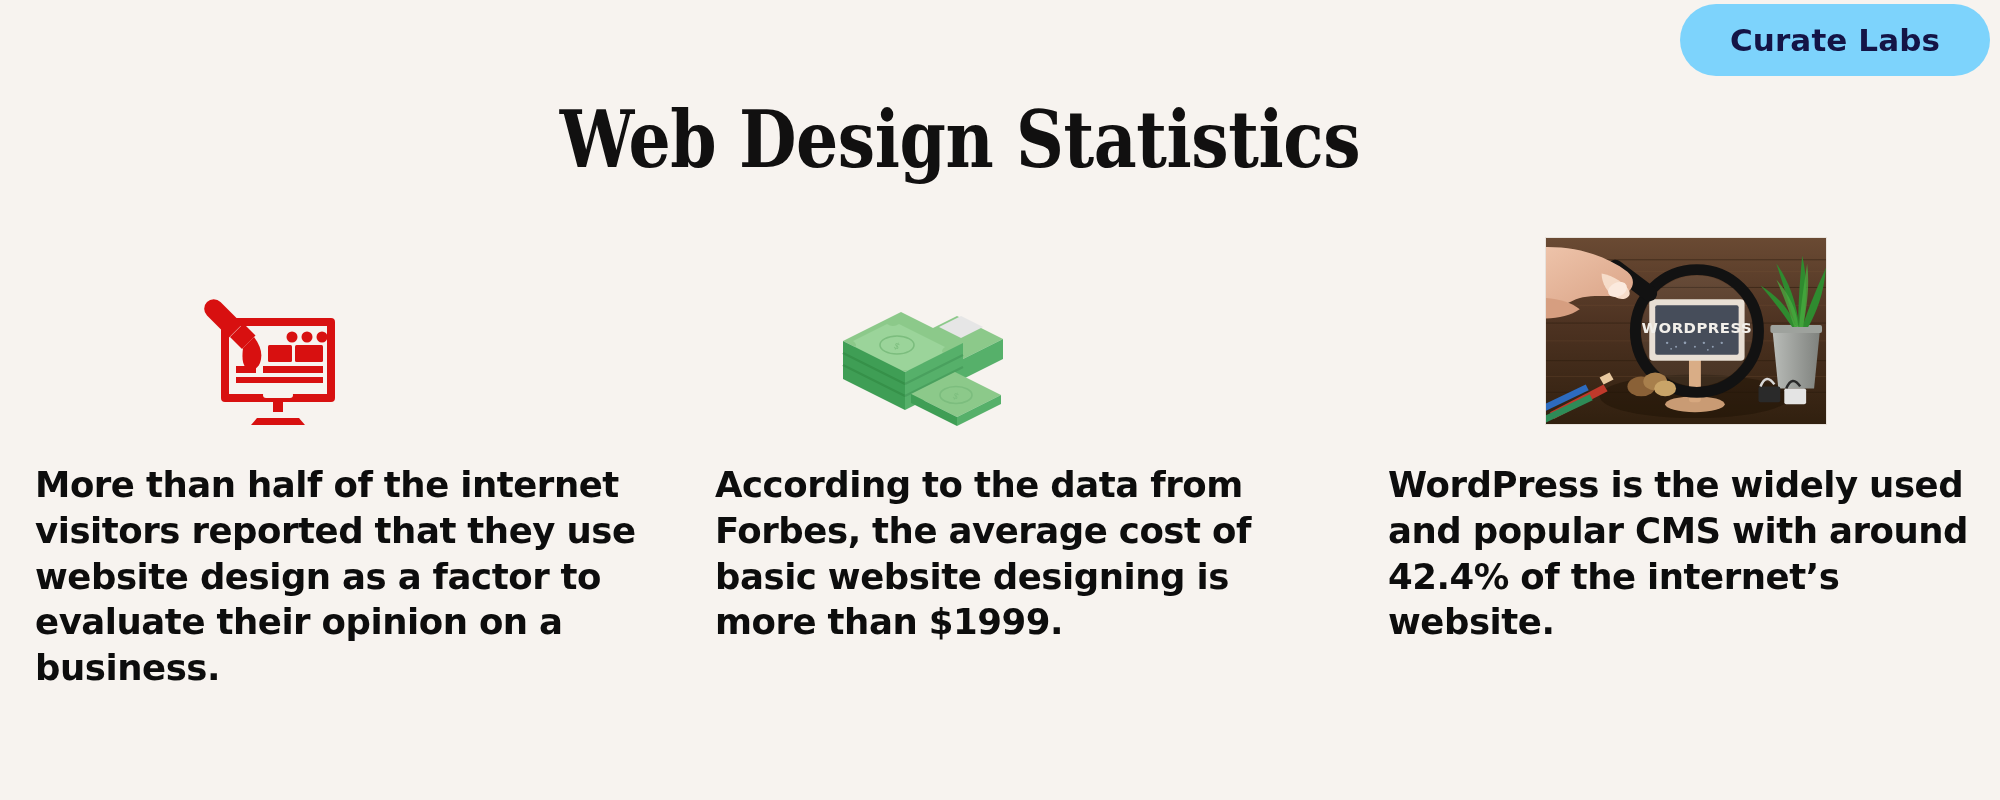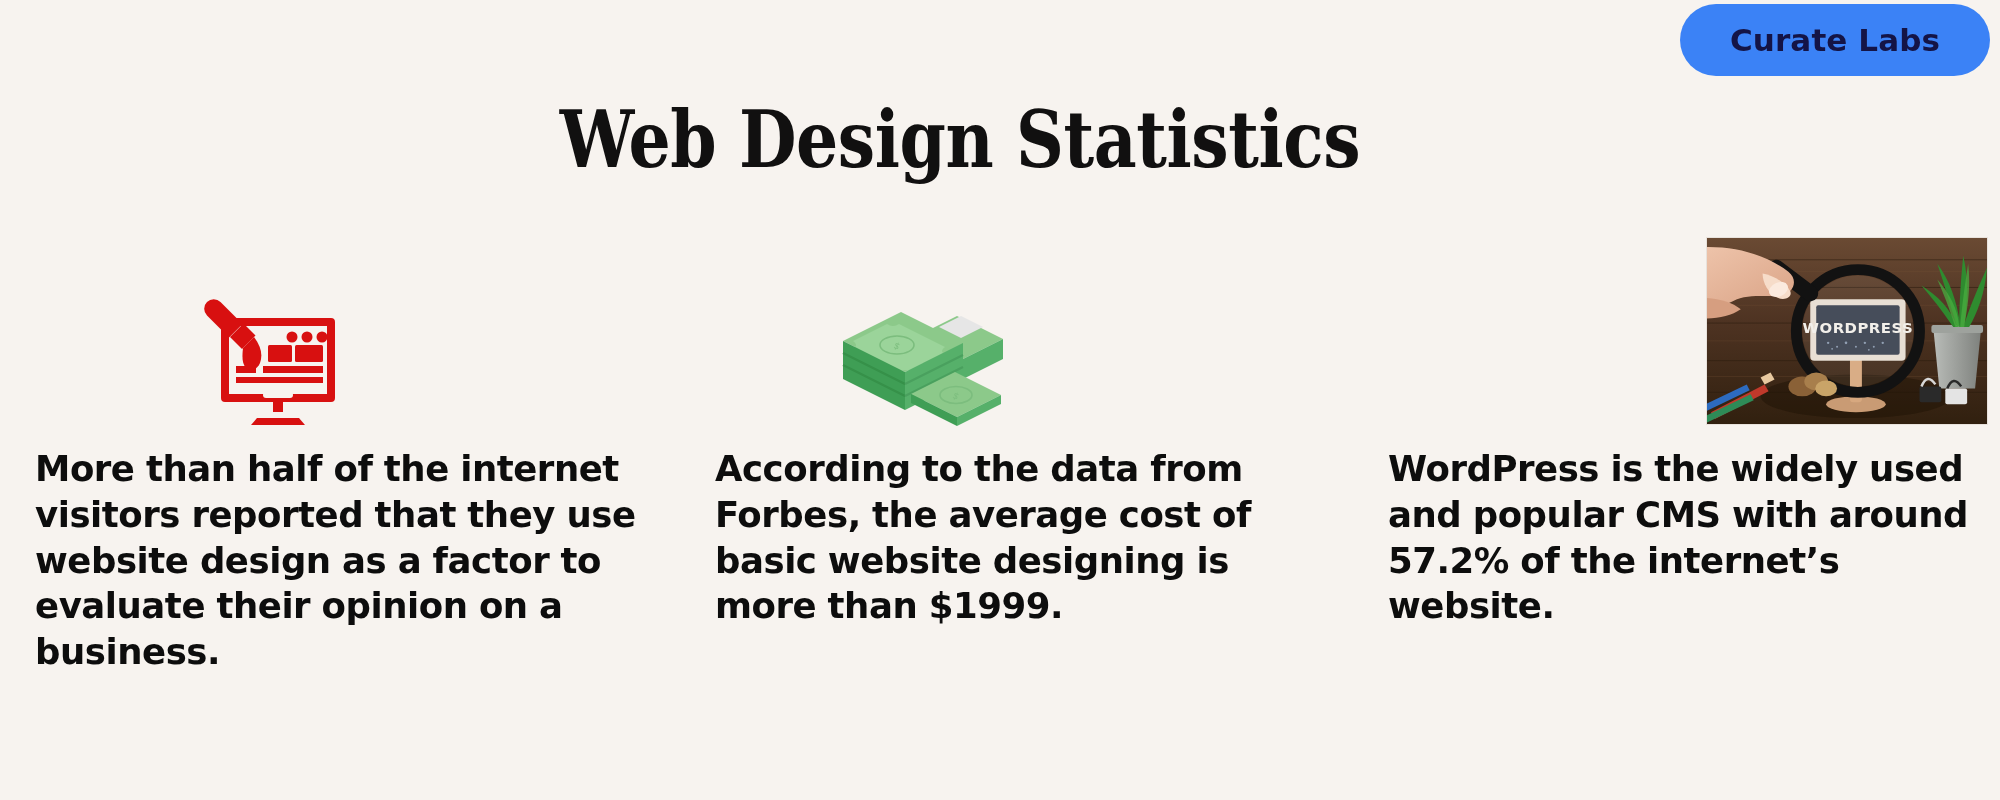--- a/index.html
+++ b/index.html
@@ -17,21 +17,21 @@
     position: relative;
   }
 
   
   .brand-badge {
     position: absolute;
     left: 1680px;
     top: 4px;
     width: 310px;
     height: 72px;
-    background: #3b82f6;
+    background: #7dd3fc;
     border-radius: 36px;
     display: flex;
     align-items: center;
     justify-content: center;
   }
   .brand-badge .brand-label {
     color: #141446;
     font-size: 31px;
     font-weight: 600;
     letter-spacing: 0.1px;
@@ -74,24 +74,24 @@
   .column.col-2 { left: 715px;  width: 560px; }
   .column.col-3 { left: 1388px; width: 600px; }
 
   .visual-slot {
     height: 196px;
     display: flex;
     align-items: flex-end;
   }
   .column.col-1 .visual-slot { padding-left: 160px; }
   .column.col-2 .visual-slot { padding-left: 120px; }
-  .column.col-3 .visual-slot { padding-left: 157px; align-items: flex-start; padding-top: 7px; justify-content: flex-end; }
+  .column.col-3 .visual-slot { padding-left: 157px; align-items: flex-start; padding-top: 7px; }
 
   .stat-text {
-    margin-top: 20px;
+    margin-top: 36px;
     font-family: "DejaVu Sans", sans-serif;
     font-weight: bold;
     font-size: 35.5px;
     line-height: 1.29;
     color: #0d0d0d;
     letter-spacing: -0.45px;
     word-spacing: -0.5px;
   }
 
   
@@ -291,16 +291,16 @@
             <rect x="214" y="150" width="22" height="16" rx="2"></rect>
             <path d="M216 150 q6 -14 14 -2" fill="none" stroke="#d8d8d8" stroke-width="2.5"></path>
             <rect x="240" y="152" width="22" height="16" rx="2" fill="#e4e4e4"></rect>
             <path d="M242 152 q6 -14 14 -2" fill="none" stroke="#2a2a2a" stroke-width="2.5"></path>
           </g>
 
           <rect x="0" y="0" width="282" height="188" fill="none"></rect>
         </g>
       </svg>
     </div>
-    <p class="stat-text">WordPress is the widely used and popular CMS with around 57.2% of the internet’s website.</p>
+    <p class="stat-text">WordPress is the widely used and popular CMS with around 42.4% of the internet’s website.</p>
   </div>
 
 </div>
 
 </body></html>

